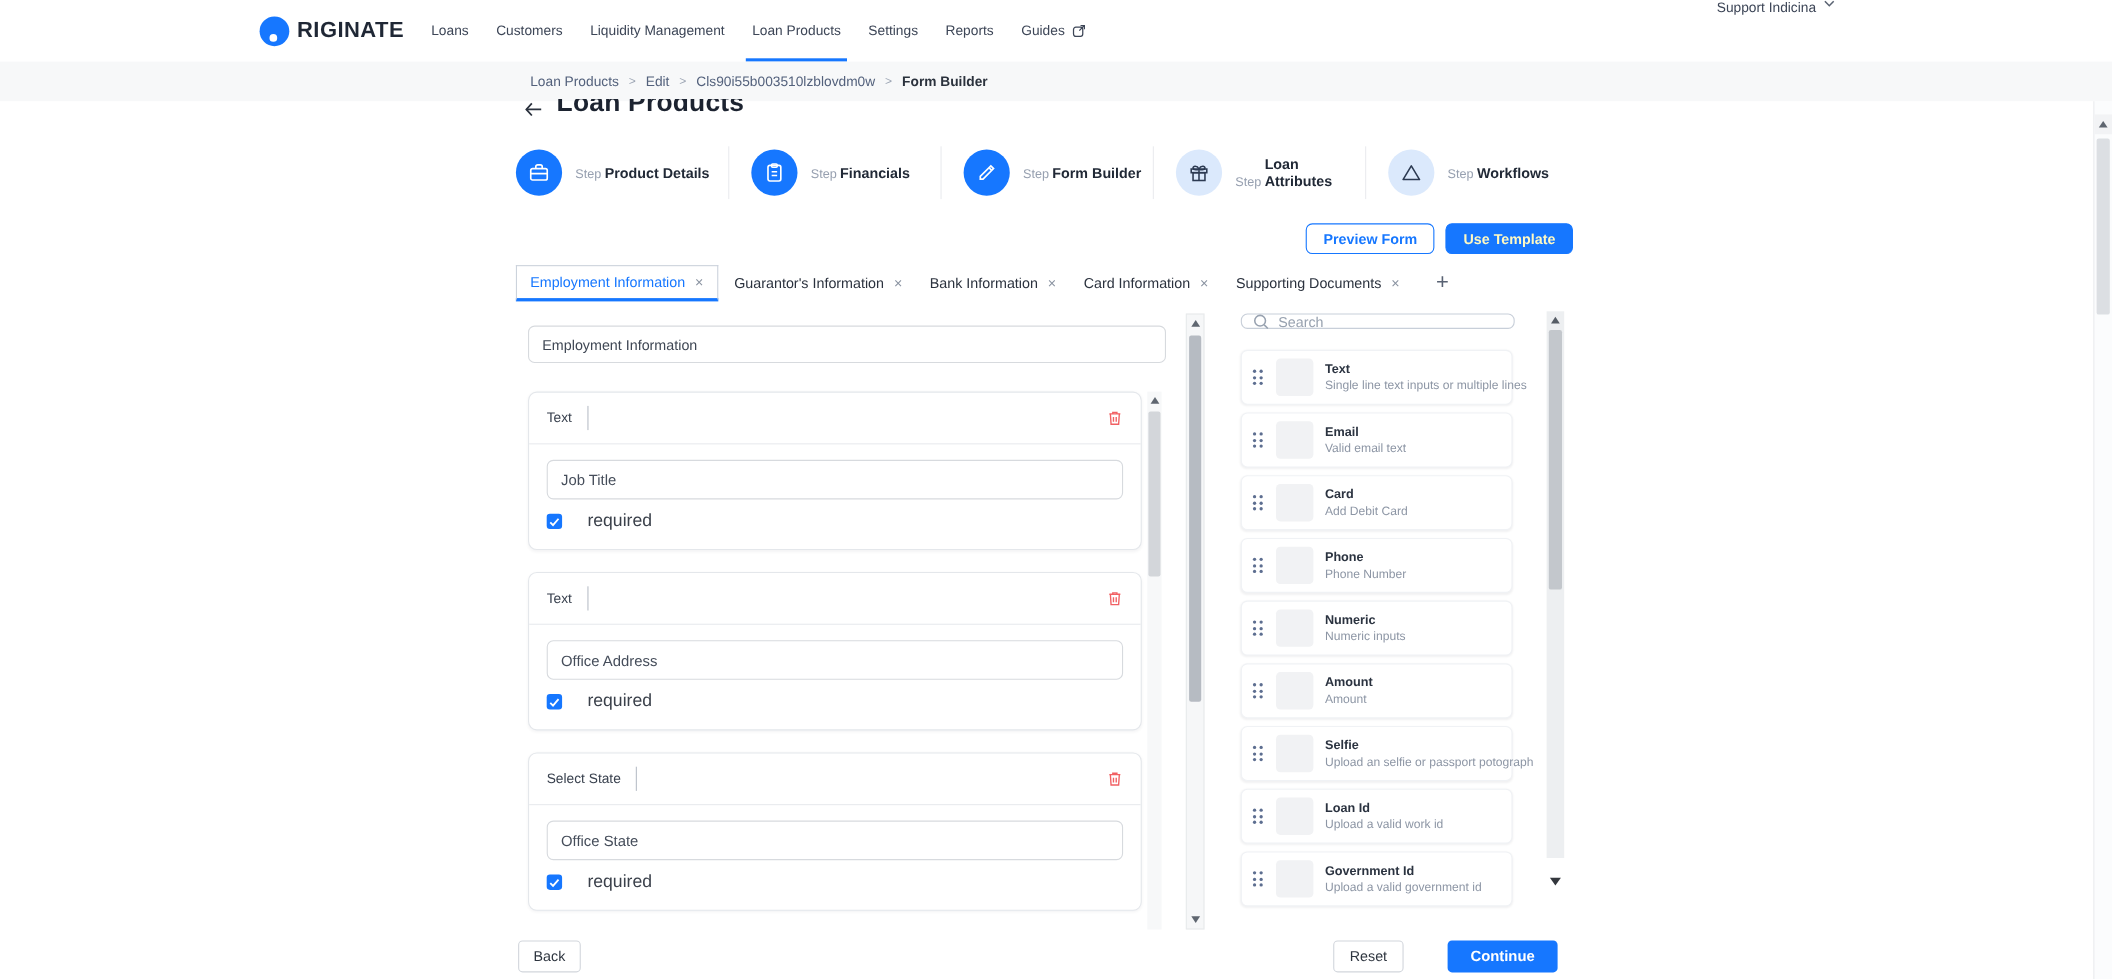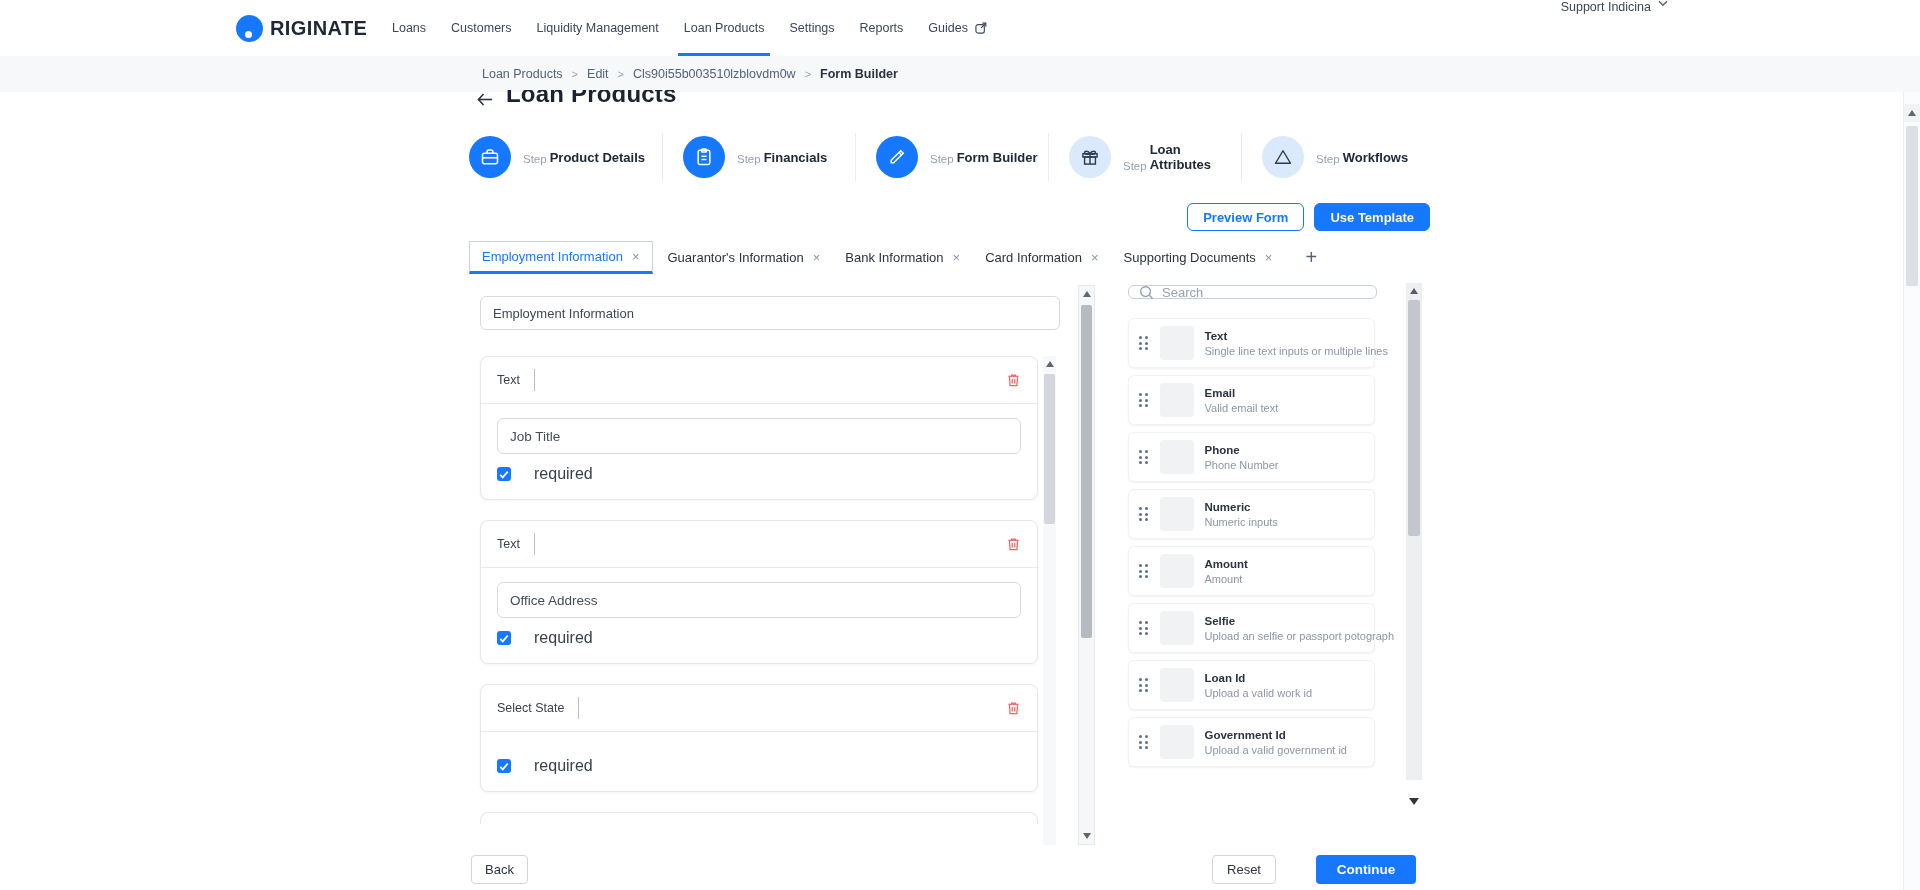--- a/index.html
+++ b/index.html
@@ -349,20 +349,21 @@
           <span class="fc-trash">
             <svg width="15" height="16" viewBox="0 0 24 24" fill="none" stroke="#f16063" stroke-width="2">
                 <path d="M4 6h16"></path>
                 <path d="M9 6V4h6v2"></path>
                 <path d="M18.5 6l-1 15h-11l-1-15"></path>
                 <path d="M10 10.5v7M14 10.5v7"></path>
               </svg>
           </span>
         </div>
         <div class="fc-body">
+          <input class="value-input" type="text" value="Office State" style="">
           <div class="required-row">
             <span class="checkbox">
               <svg width="10" height="9" viewBox="0 0 12 10" fill="none">
                   <path d="M1.5 5.5L4.5 8.5L10.5 1.5" stroke="#fff" stroke-width="2" fill="none"></path>
                 </svg>
             </span>
             <span class="required-label">required</span>
           </div>
         </div>
       </div>
@@ -430,20 +431,35 @@
       <span class="drag-handle">
           <span></span>
           <span></span>
           <span></span>
           <span></span>
           <span></span>
           <span></span>
         </span>
       <span class="pi-thumb"></span>
       <span class="pi-text">
+          <span class="pi-title">Card</span>
+          <span class="pi-sub">Add Debit Card</span>
+        </span>
+    </div>
+    <div class="palette-item">
+      <span class="drag-handle">
+          <span></span>
+          <span></span>
+          <span></span>
+          <span></span>
+          <span></span>
+          <span></span>
+        </span>
+      <span class="pi-thumb"></span>
+      <span class="pi-text">
           <span class="pi-title">Phone</span>
           <span class="pi-sub">Phone Number</span>
         </span>
     </div>
     <div class="palette-item">
       <span class="drag-handle">
           <span></span>
           <span></span>
           <span></span>
           <span></span>

